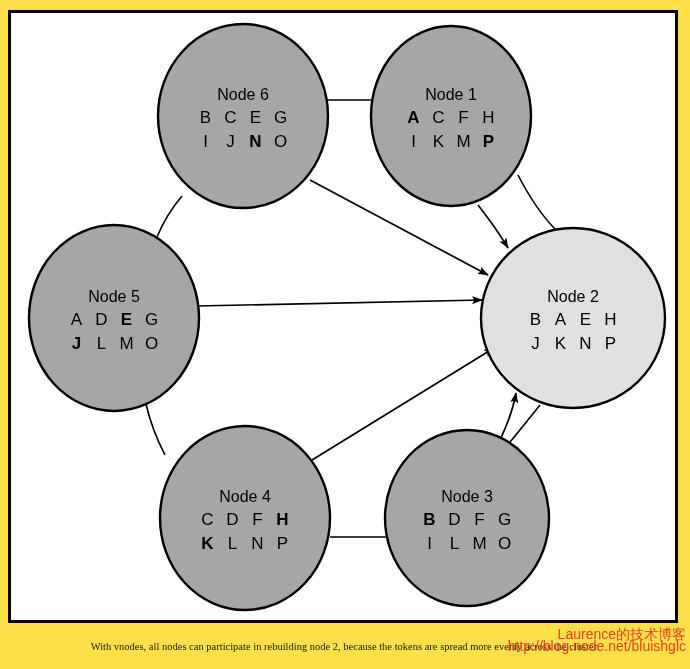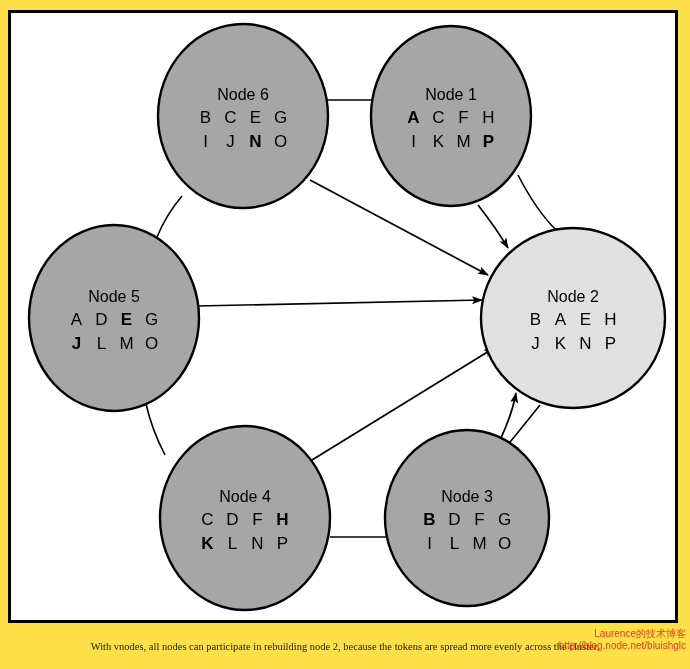--- a/index.html
+++ b/index.html
@@ -69,21 +69,21 @@
     color: #1a1a1a;
     white-space: nowrap;
   }
   #watermark {
     position: absolute;
     right: 4px;
     top: 0px;
     text-align: right;
     color: #e03020;
     font-family: "Liberation Sans", sans-serif;
-    font-size: 10px;
+    font-size: 14px;
     line-height: 12px;
     opacity: 0.92;
   }
   #watermark .wm-line {
     display: block;
     white-space: nowrap;
   }
 </style>
 </head>
 <body>

